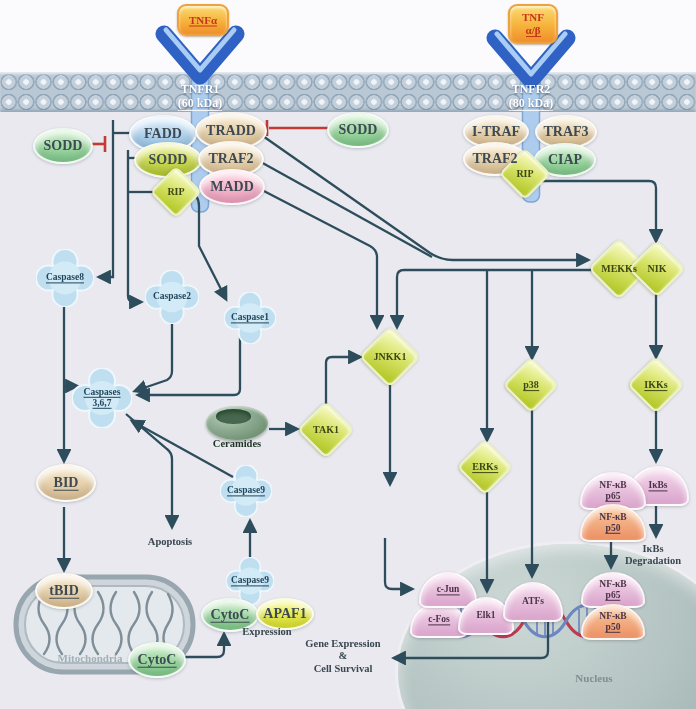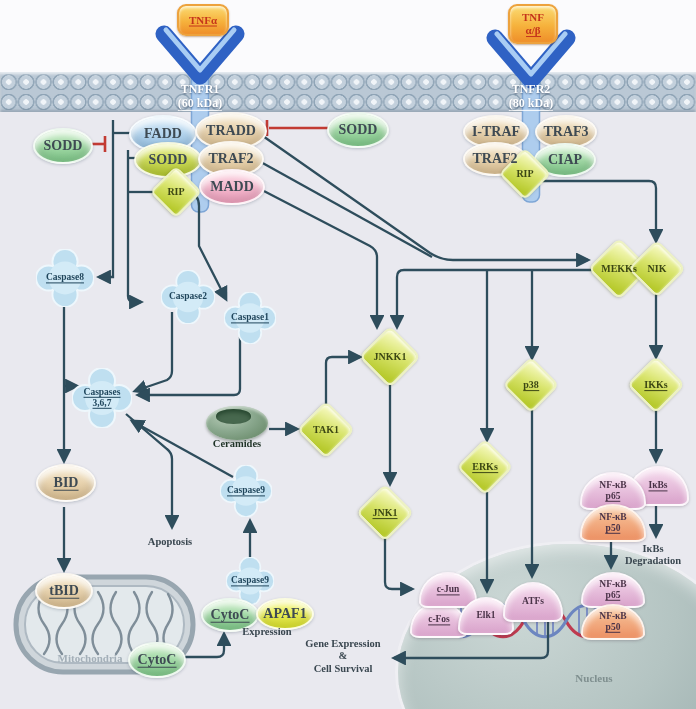--- a/index.html
+++ b/index.html
@@ -257,21 +257,21 @@
           <circle cx="30" cy="13" r="13" fill="#bfdff0" stroke="#eef7fc" stroke-width="2"></circle>
           <circle cx="13" cy="30" r="13" fill="#bfdff0" stroke="#eef7fc" stroke-width="2"></circle>
           <circle cx="47" cy="30" r="13" fill="#bfdff0" stroke="#eef7fc" stroke-width="2"></circle>
           <circle cx="30" cy="47" r="13" fill="#bfdff0" stroke="#eef7fc" stroke-width="2"></circle>
           <circle cx="30" cy="30" r="17" fill="#d3ebf7"></circle>
         </svg>
         <div class="nlabel">
           <div><span class="ul">Caspase8</span></div>
         </div>
       </div>
-      <div class="node shape-flower" style="left: 145px; top: 270px; width: 54px; height: 54px; margin-left: 16px;">
+      <div class="node shape-flower" style="left: 145px; top: 270px; width: 54px; height: 54px;">
         <svg viewBox="0 0 60 60" width="100%" height="100%">
           <circle cx="30" cy="13" r="13" fill="#bfdff0" stroke="#eef7fc" stroke-width="2"></circle>
           <circle cx="13" cy="30" r="13" fill="#bfdff0" stroke="#eef7fc" stroke-width="2"></circle>
           <circle cx="47" cy="30" r="13" fill="#bfdff0" stroke="#eef7fc" stroke-width="2"></circle>
           <circle cx="30" cy="47" r="13" fill="#bfdff0" stroke="#eef7fc" stroke-width="2"></circle>
           <circle cx="30" cy="30" r="17" fill="#d3ebf7"></circle>
         </svg>
         <div class="nlabel">
           <div><span>Caspase2</span></div>
         </div>
@@ -314,26 +314,20 @@
         <div class="nlabel">
           <div><span>TAK1</span></div>
         </div>
       </div>
       <div class="node shape-diamond" style="left: 362px; top: 329px; width: 56px; height: 56px;">
         <div class="dshape"></div>
         <div class="nlabel">
           <div><span>JNKK1</span></div>
         </div>
       </div>
-      <div class="node shape-diamond" style="left: 359px; top: 487px; width: 52px; height: 52px;">
-        <div class="dshape"></div>
-        <div class="nlabel">
-          <div><span class="ul">JNK1</span></div>
-        </div>
-      </div>
       <div class="node shape-diamond" style="left: 460px; top: 442px; width: 50px; height: 50px;">
         <div class="dshape"></div>
         <div class="nlabel">
           <div><span class="ul">ERKs</span></div>
         </div>
       </div>
       <div class="node shape-diamond" style="left: 506px; top: 360px; width: 50px; height: 50px;">
         <div class="dshape"></div>
         <div class="nlabel">
           <div><span class="ul">p38</span></div>

